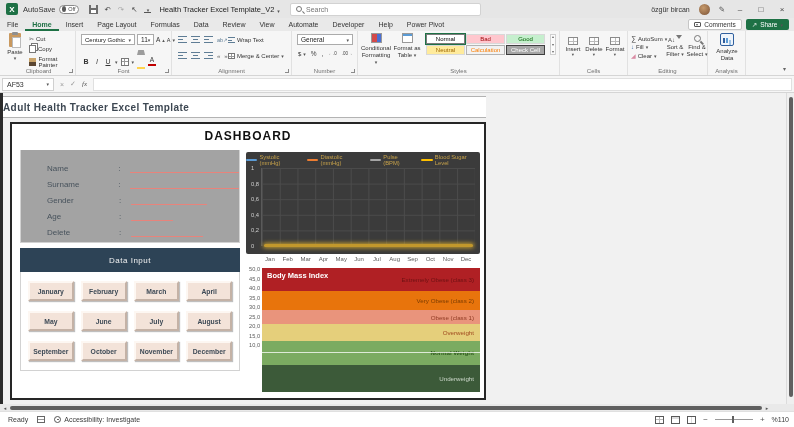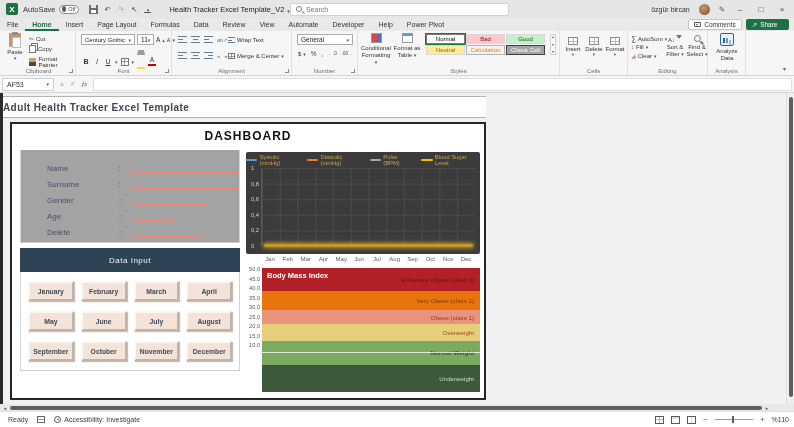--- a/index.html
+++ b/index.html
@@ -17,22 +17,22 @@
           display:flex;align-items:center;padding:0 2px;gap:2px}
   .toggle .dot{width:6px;height:6px;border-radius:50%;background:#5a5a5a}
   .toggle .tstate{font-size:5.5px;color:#444}
   .qat{display:flex;align-items:center;gap:7px;margin:0 8px 0 4px}
   .saveico{width:9px;height:9px;background:#6d6d6d;position:relative}
   .saveico:before{content:"";position:absolute;left:2px;top:0;width:5px;height:3px;background:#e6e6e6}
   .saveico:after{content:"";position:absolute;left:2px;bottom:1px;width:5px;height:3px;background:#fff}
   .glyph{color:#444}
   .dis{color:#a8a8a8}
   .qat-split{width:7px;height:8px;border-bottom:1px solid #555;position:relative;font-size:5px;color:#555;text-align:center;line-height:10px}
-  .doc-title{display:flex;align-items:flex-end;gap:3px;margin-left:10px;color:#222}
-  .searchbox{position:absolute;left:290px;top:2.5px;width:219px;height:13px;background:#fff;
+  .doc-title{display:flex;align-items:flex-end;gap:3px;color:#222}
+  .searchbox{position:absolute;left:290px;top:2.5px;width:191px;height:13px;background:#fff;
              border:1px solid #d2d2d2;border-radius:2px;display:flex;align-items:center;padding:0 5px;gap:4px}
   .mag{width:6px;height:6px;border:1px solid #777;border-radius:50%;position:relative;flex:0 0 auto}
   .mag:after{content:"";position:absolute;left:5px;top:5px;width:3px;height:1px;background:#777;transform:rotate(45deg)}
   .searchbox input{border:none;outline:none;font-size:7px;color:#555;width:100%;background:transparent;font-family:inherit}
   .tb-right{position:absolute;right:6px;top:0;height:18px;display:flex;align-items:center;gap:9px}
   .avatar{width:11px;height:11px;border-radius:50%;background:radial-gradient(circle at 40% 35%,#c79a6b,#7a5236)}
   .winbtn{font-size:8px;color:#444;width:12px;text-align:center}
 
   
   .tabrow{position:absolute;left:0;top:18px;width:794px;height:13px;background:#e9e9e9;display:flex;align-items:center}

